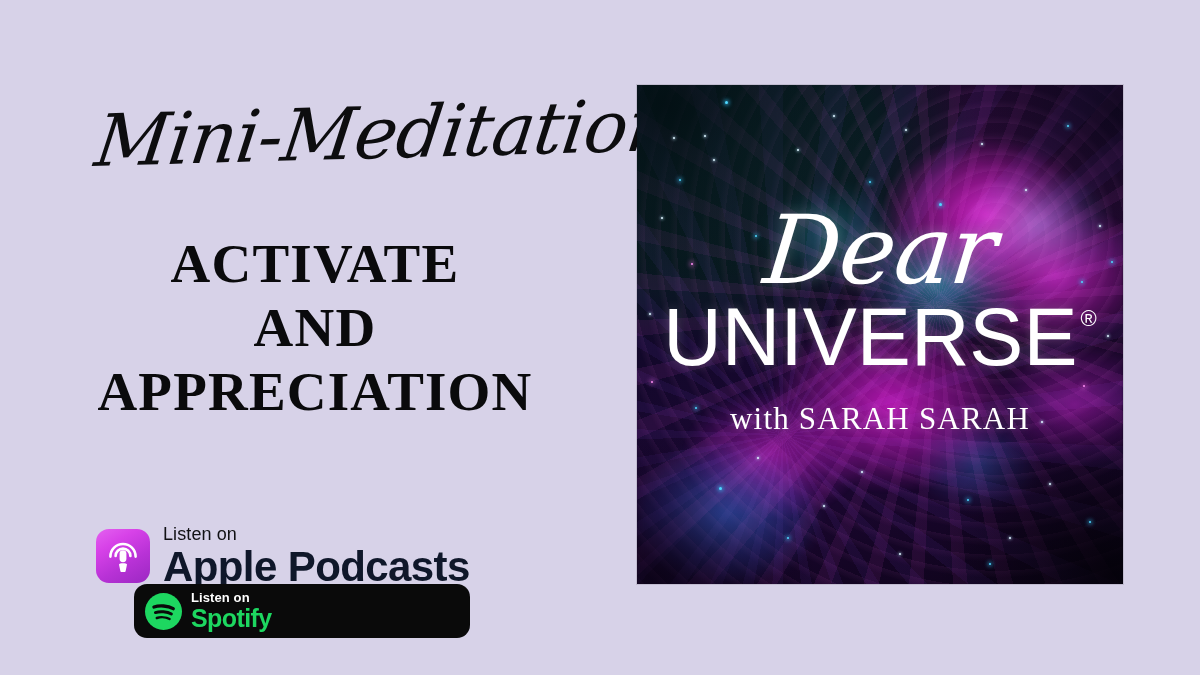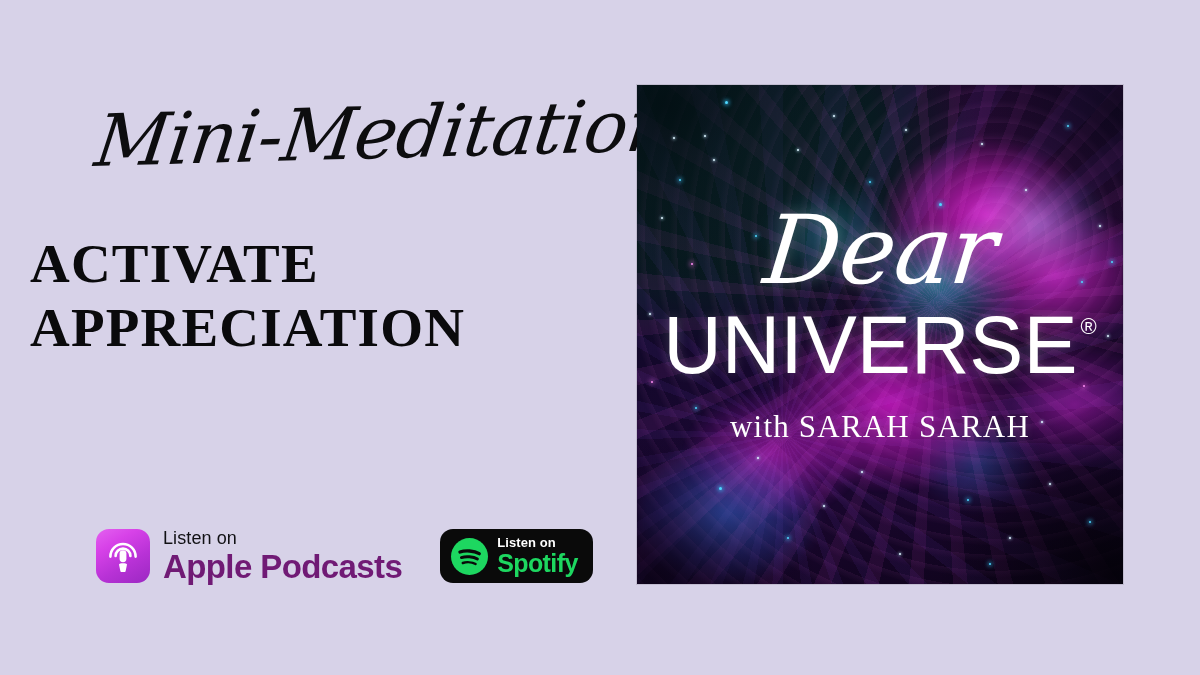--- a/index.html
+++ b/index.html
@@ -49,37 +49,37 @@
     transform: skewX(-9deg) rotate(-1.6deg);
     transform-origin: left center;
     white-space: nowrap;
   }
 
   #headline {
     position: absolute;
     left: 30px;
     top: 232px;
     width: 570px;
-    text-align: left;
+    text-align: center;
     font-family: "Liberation Serif", "DejaVu Serif", serif;
     font-weight: 700;
     font-size: 55px;
     line-height: 64px;
     letter-spacing: 1.2px;
     color: #0a0a0c;
   }
   #headline .hl-line { display: block; white-space: nowrap; }
 
   
   #badges {
     position: absolute;
     left: 96px;
     top: 528px;
     display: flex;
-    align-items: center;
+    flex-direction: column;
   }
 
   
   #apple-badge {
     display: flex;
     align-items: center;
     gap: 13px;
     height: 56px;
     cursor: pointer;
   }
@@ -102,23 +102,23 @@
   #apple-listen {
     font-family: "Liberation Sans", sans-serif;
     font-size: 18px;
     font-weight: 500;
     color: #111114;
     letter-spacing: 0.1px;
     margin-bottom: 3px;
   }
   #apple-name {
     font-family: "Liberation Sans", sans-serif;
-    font-size: 33px;
+    font-size: 42px;
     font-weight: 700;
-    color: #701a75;
+    color: #0f172a;
     letter-spacing: -0.6px;
   }
 
   
   #spotify-badge {
     margin-left: 38px;
     display: flex;
     align-items: center;
     gap: 9px;
     background: #0a0a0a;
@@ -253,21 +253,20 @@
     font-style: italic;
     font-weight: 400;
     font-size: 95px;
     line-height: 1;
     color: #ffffff;
     letter-spacing: -1px;
     text-shadow: 0 0 14px rgba(255,255,255,0.25);
     transform: skewX(-6deg);
   }
   #cover-universe-row {
-    margin-top: 8px;
     display: flex;
     align-items: flex-start;
     justify-content: center;
   }
   #cover-universe {
     font-family: "Liberation Sans", sans-serif;
     font-weight: 400;
     font-size: 81px;
     line-height: 0.98;
     color: #ffffff;
@@ -296,20 +295,21 @@
 <body>
 
 <div id="stage">
 
   <div id="left-panel">
 
     <div id="script-title">Mini-Meditation</div>
 
     <div id="headline">
       <span class="hl-line">ACTIVATE</span>
+      <span class="hl-line">AND</span>
       <span class="hl-line">APPRECIATION</span>
     </div>
 
     <div id="badges">
 
       <div id="apple-badge">
         <div id="apple-icon">
           <svg width="40" height="40" viewBox="0 0 40 40" aria-hidden="true">
 
             <rect x="16.6" y="14.2" width="6.8" height="12.0" rx="3.4" fill="#ffffff"></rect>

